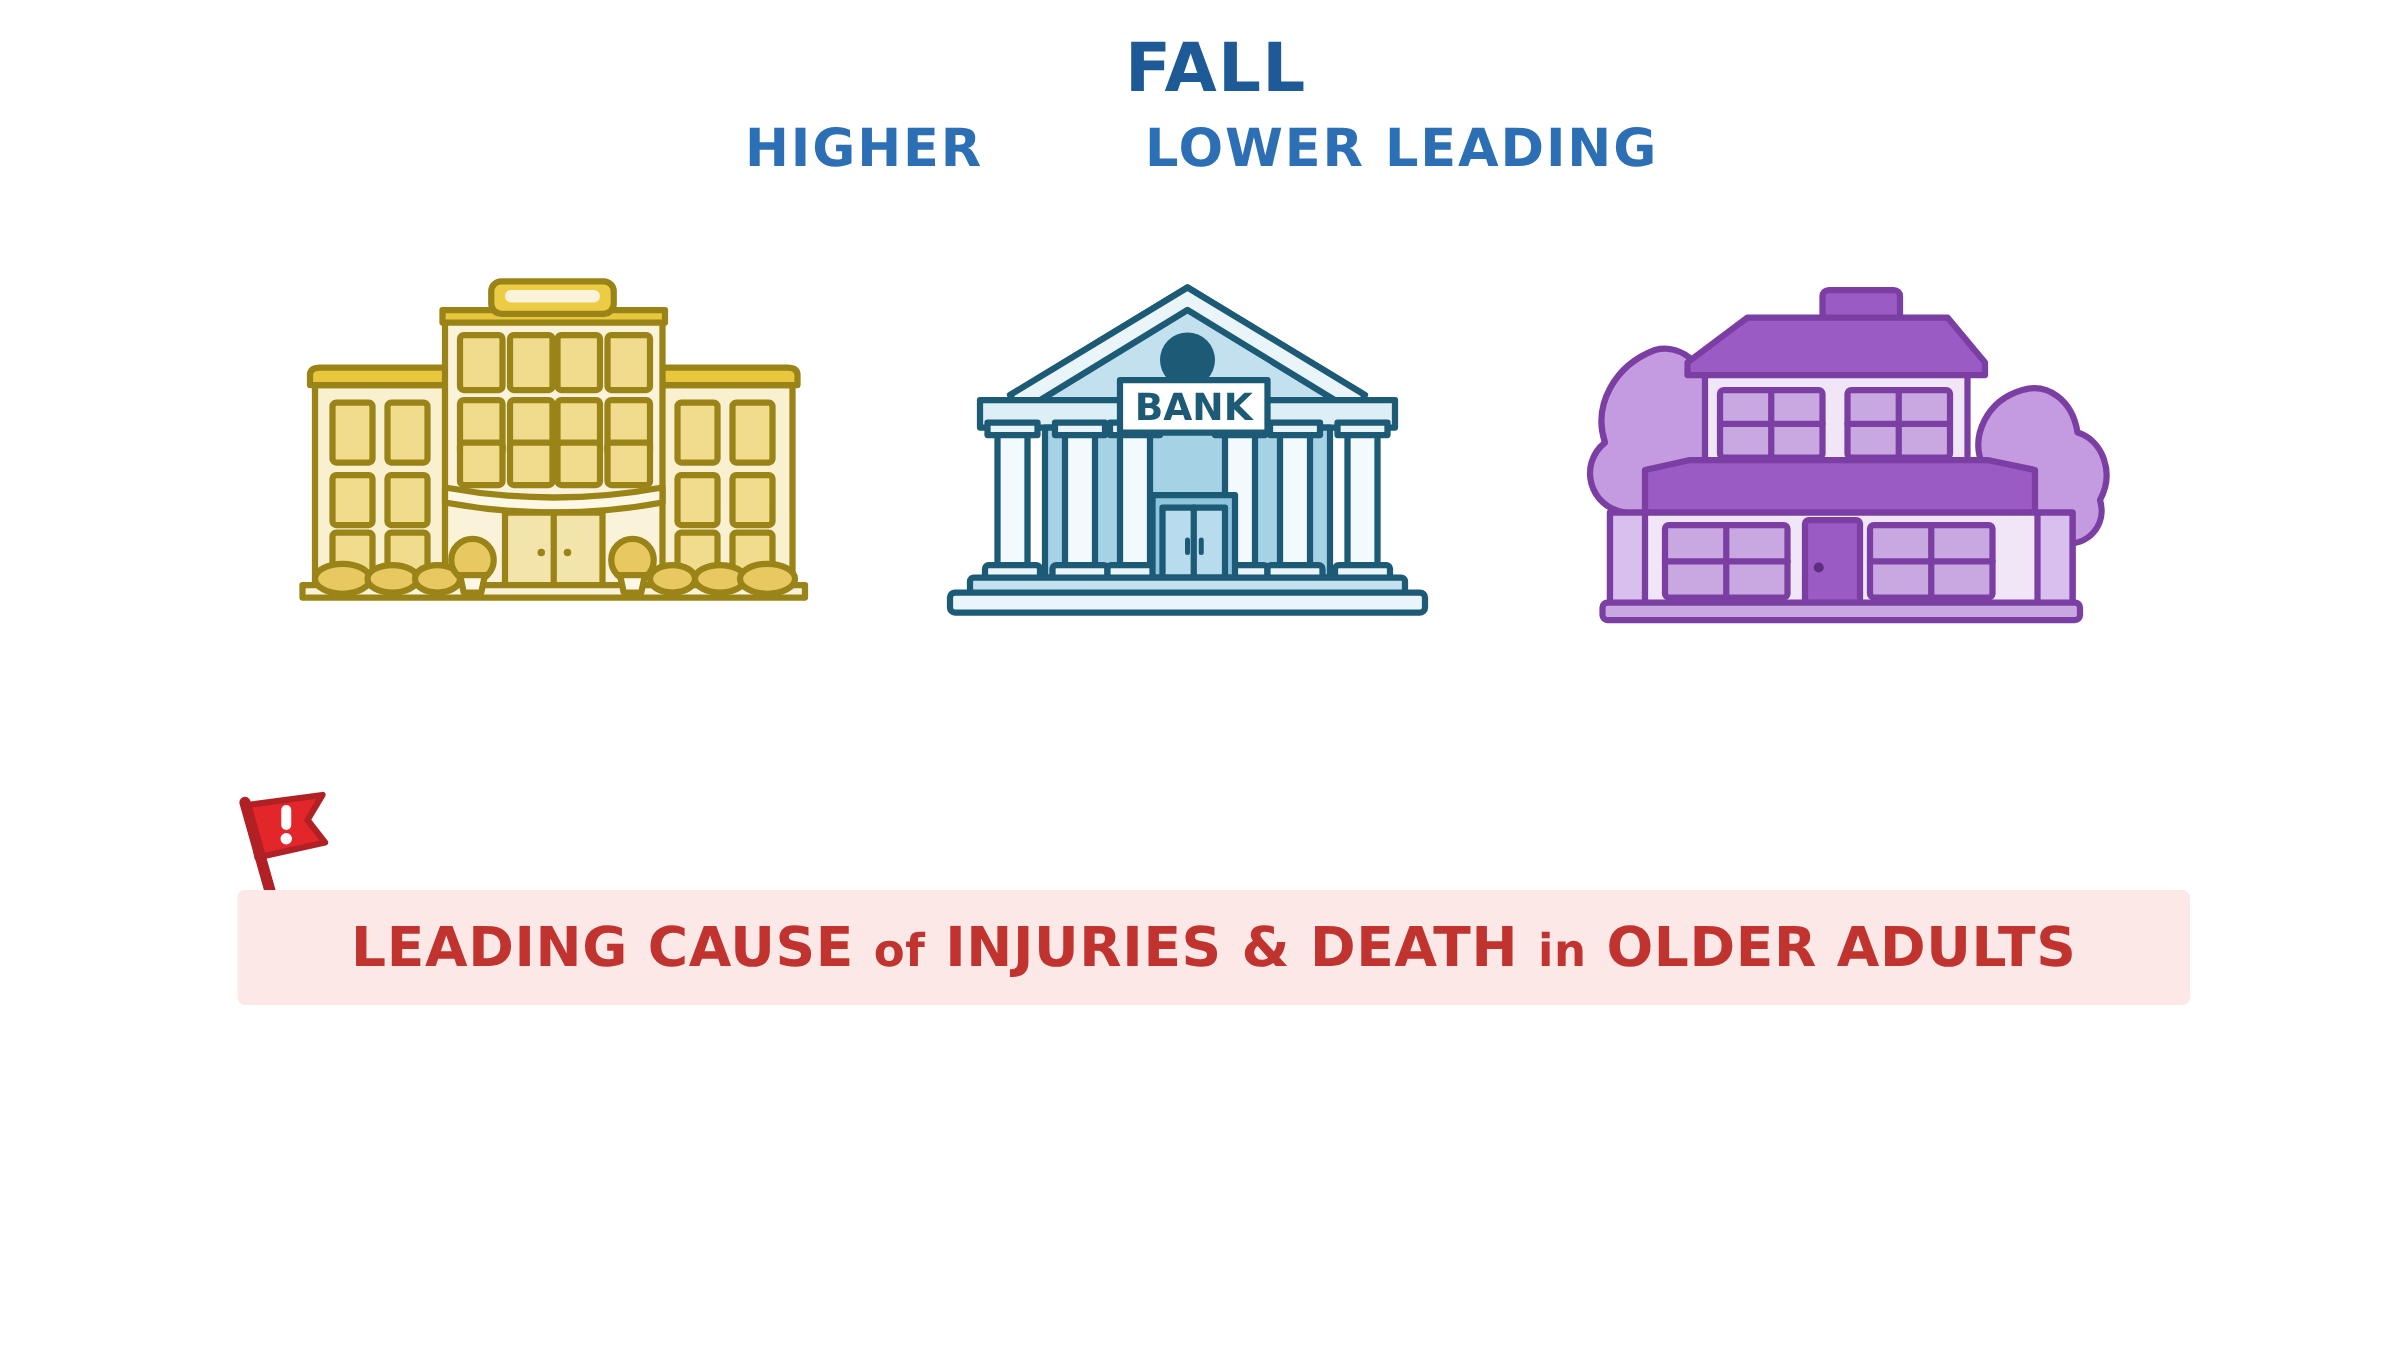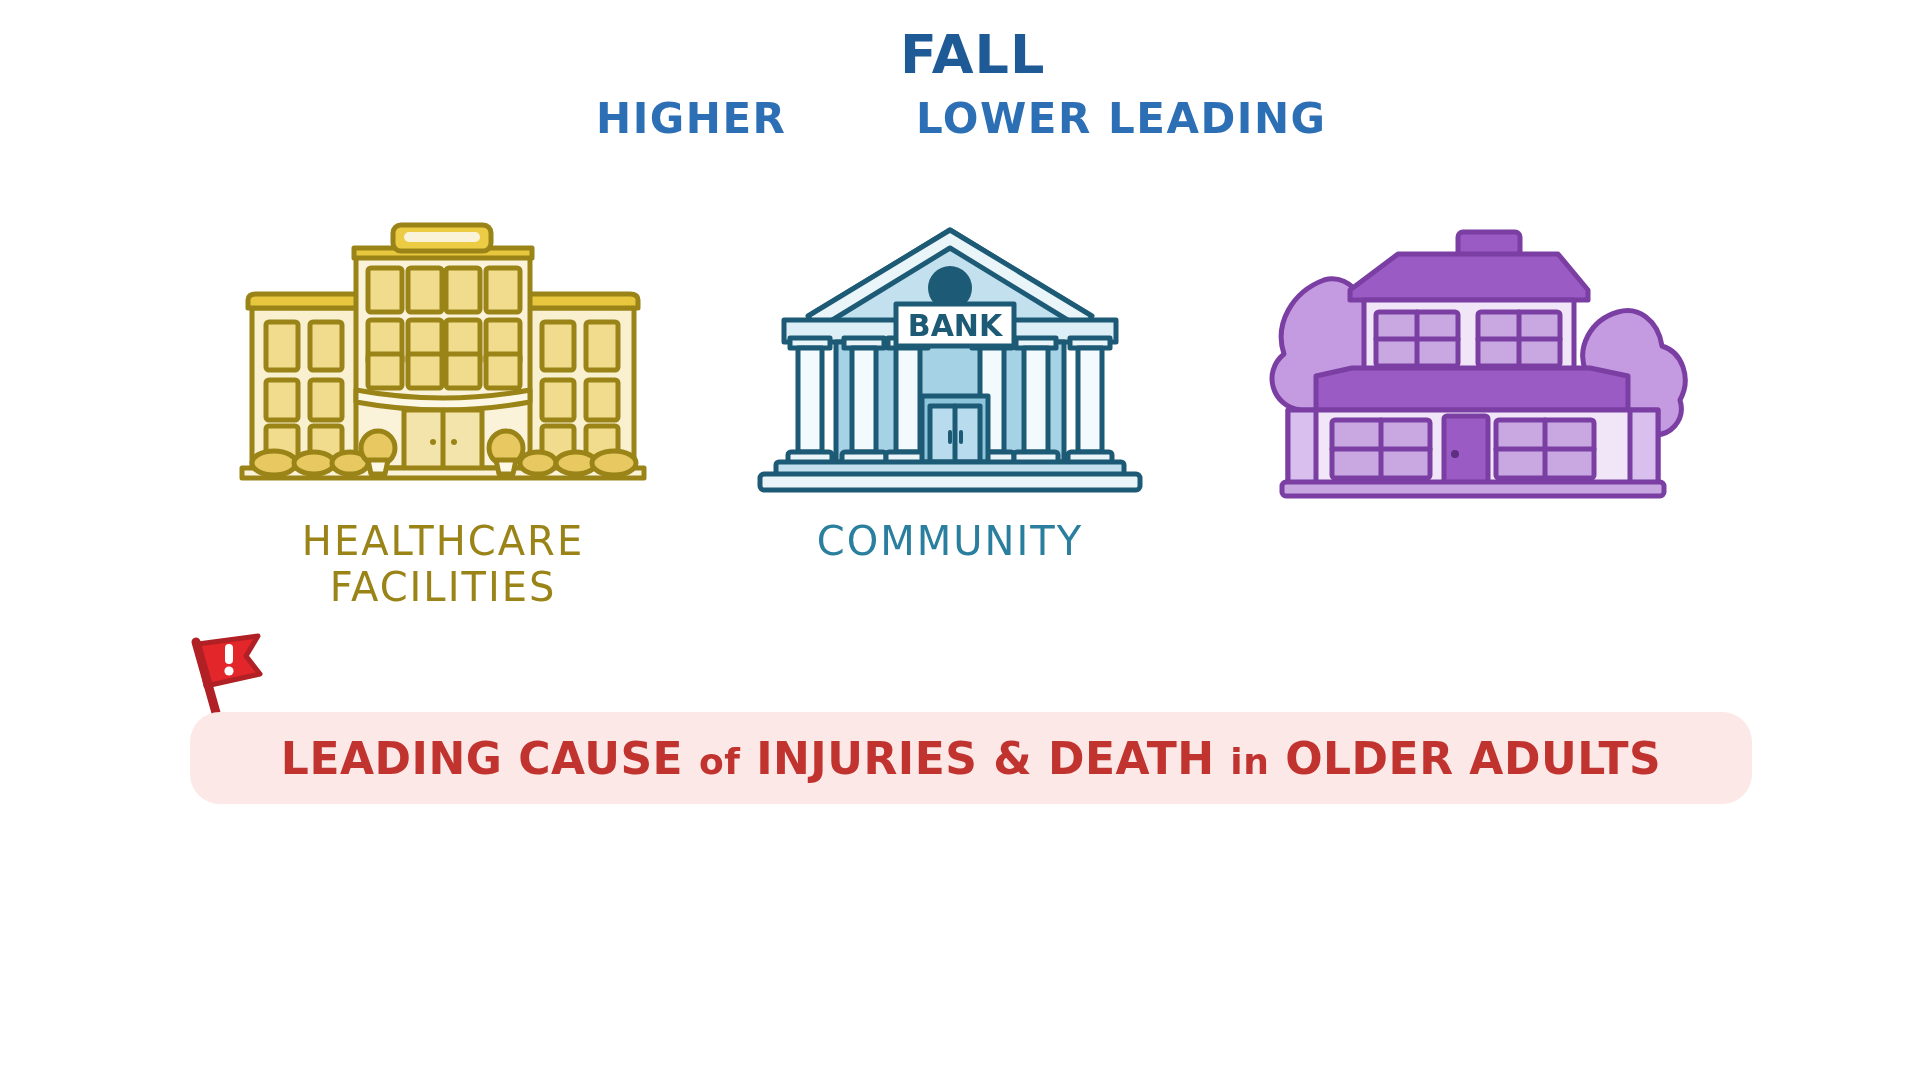--- a/index.html
+++ b/index.html
@@ -87,21 +87,21 @@
   }
 
   
   #banner {
     position: absolute;
     left: 190px;
     top: 712px;
     width: 1562px;
     height: 92px;
     background: #fbe8e7;
-    border-radius: 30px;
+    border-radius: 6px;
     display: flex;
     align-items: center;
     justify-content: center;
   }
   #banner-text {
     font-family: "DejaVu Sans", sans-serif;
     font-weight: 700;
     font-size: 44px;
     letter-spacing: 0.5px;
     color: #c0332f;
@@ -185,22 +185,20 @@
 
           <g>
             <circle cx="140" cy="228" r="17" fill="#e8c860"></circle>
             <path d="M130 240 L150 240 L147 254 L133 254 Z" fill="#fdf8e6"></path>
             <circle cx="268" cy="228" r="17" fill="#e8c860"></circle>
             <path d="M258 240 L278 240 L275 254 L261 254 Z" fill="#fdf8e6"></path>
           </g>
         </g>
       </svg>
     </div>
-    <div class="col-label" id="label-health">HEALTHCARE
-FACILITIES</div>
   </div>
 
   <div class="col" id="col-comm">
     <div class="col-art">
       <svg width="420" height="280" viewBox="0 0 420 280" xmlns="http://www.w3.org/2000/svg">
         <g stroke="#1c5a75" stroke-width="5" stroke-linejoin="round" stroke-linecap="round">
 
           <path d="M210 10 L348 94 L348 112 L72 112 L72 94 Z" fill="#c3e0ef"></path>
           <path d="M210 10 L352 96 L344 110 L210 28 L76 110 L68 96 Z" fill="#eaf5fa"></path>
           <circle cx="210" cy="68" r="22" fill="#1c5a75" stroke-width="0"></circle>
@@ -237,21 +235,20 @@
           <line x1="215" y1="186" x2="215" y2="242"></line>
           <line x1="210" y1="212" x2="210" y2="222" stroke-width="4"></line>
           <line x1="221" y1="212" x2="221" y2="222" stroke-width="4"></line>
 
           <rect x="36" y="242" width="348" height="14" rx="3" fill="#c3e0ef"></rect>
           <rect x="20" y="254" width="380" height="16" rx="4" fill="#eaf5fa"></rect>
         </g>
         <text x="215" y="116" text-anchor="middle" font-family="DejaVu Sans, sans-serif" font-weight="700" font-size="30" fill="#1c5a75">BANK</text>
       </svg>
     </div>
-    <div class="col-label" id="label-comm">COMMUNITY</div>
   </div>
 
   <div class="col" id="col-home">
     <div class="col-art">
       <svg width="430" height="280" viewBox="0 0 430 280" xmlns="http://www.w3.org/2000/svg">
         <g stroke="#7b3fa3" stroke-width="5" stroke-linejoin="round" stroke-linecap="round">
 
           <path d="M66 60 C 34 72, 16 104, 26 134 C 4 152, 14 186, 42 190
                    C 44 216, 78 226, 96 208 C 120 214, 140 192, 132 168
                    C 148 144, 136 112, 112 106 C 110 74, 88 54, 66 60 Z" fill="#c49be0"></path>

